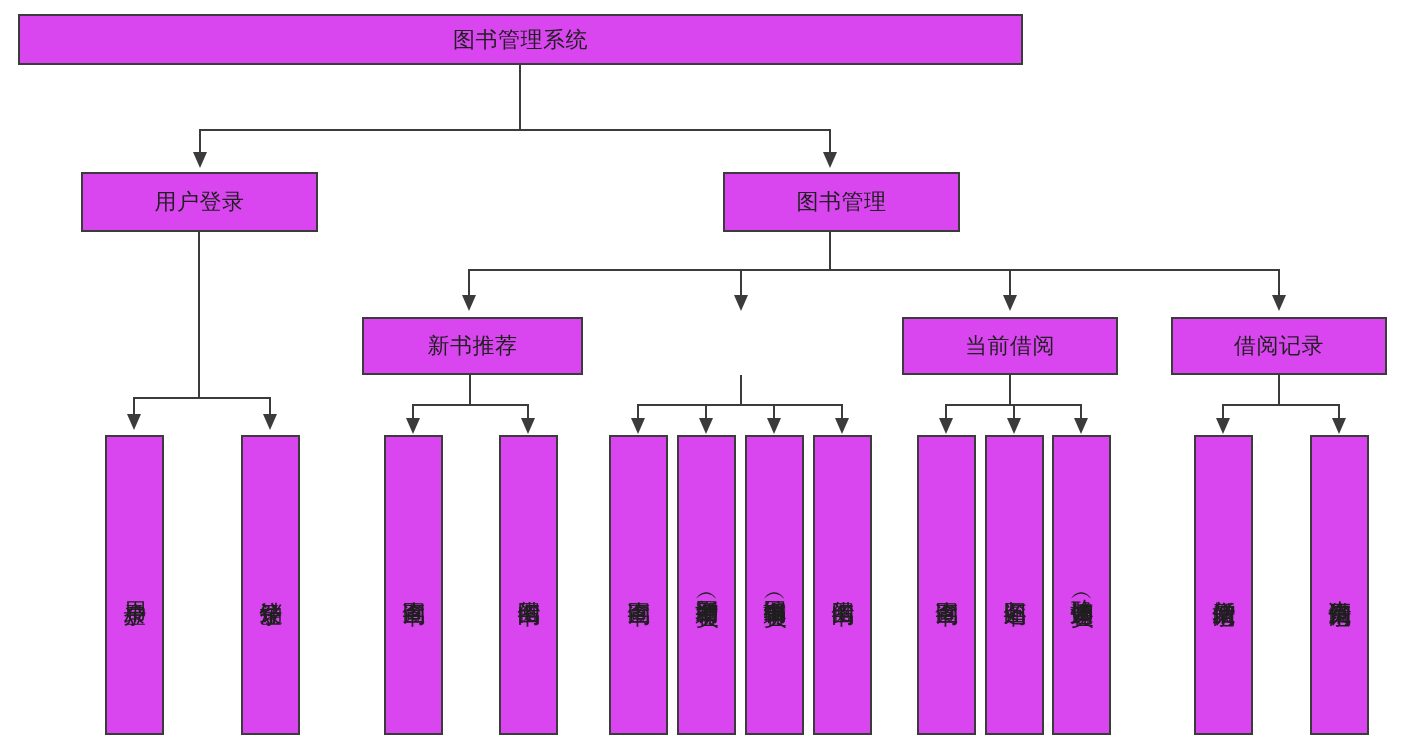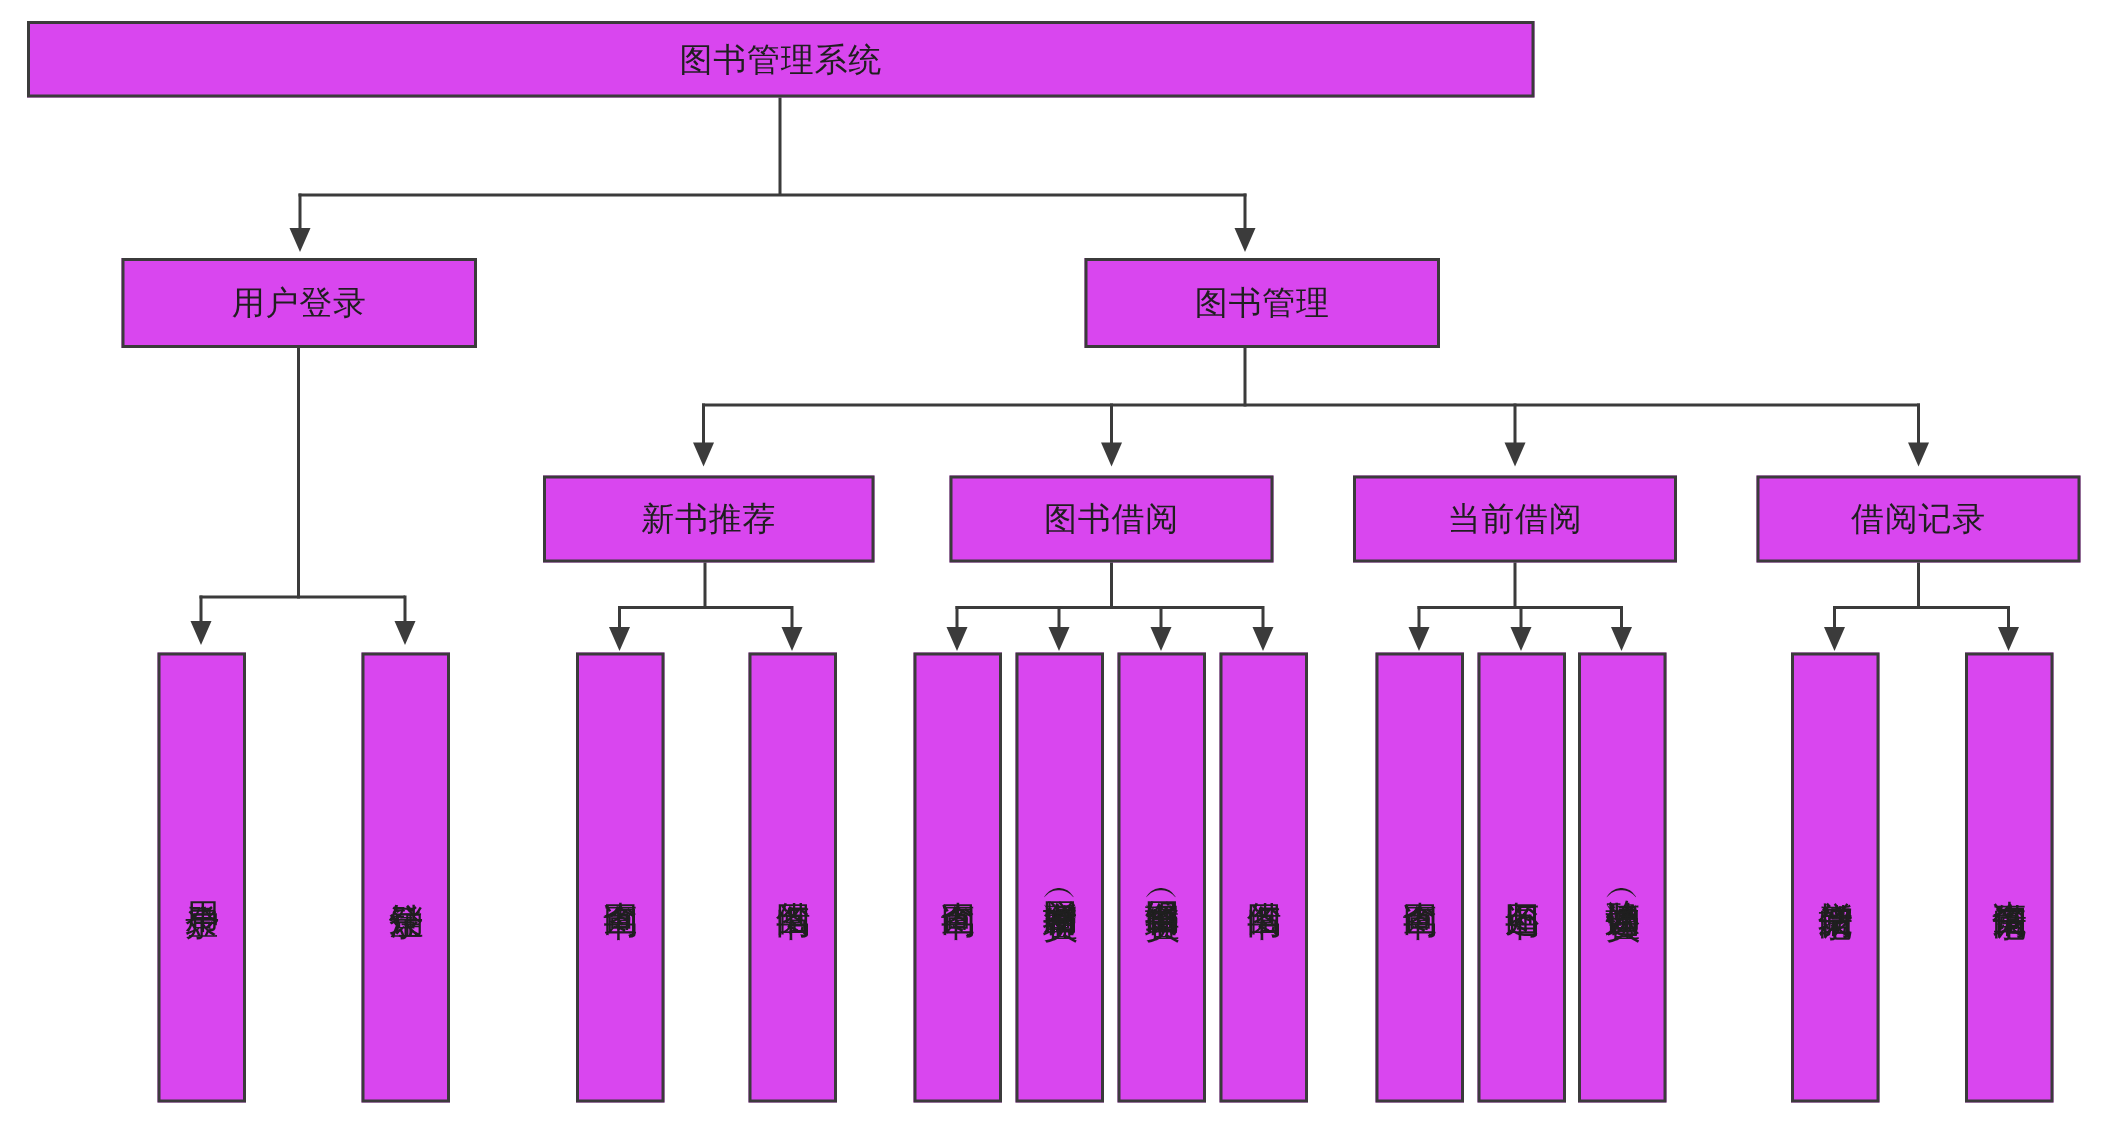--- a/index.html
+++ b/index.html
@@ -119,23 +119,20 @@
   <div class="connector v" style="left:740px; top:269px; width:2px; height:30px;"></div>
   <div class="arrow" style="left:734px; top:295px;"></div>
   <div class="connector v" style="left:1009px; top:269px; width:2px; height:30px;"></div>
   <div class="arrow" style="left:1003px; top:295px;"></div>
   <div class="connector v" style="left:1278px; top:269px; width:2px; height:30px;"></div>
   <div class="arrow" style="left:1272px; top:295px;"></div>
 
   <div class="node horiz" style="left:362px; top:317px; width:221px; height:58px;">
     <span class="label">新书推荐</span>
   </div>
-  <div class="node horiz" style="left:633px; top:317px; width:216px; height:58px;">
-    <span class="label">图书借阅</span>
-  </div>
   <div class="node horiz" style="left:1171px; top:317px; width:216px; height:58px;">
     <span class="label">借阅记录</span>
   </div>
   <div class="node horiz" style="left:902px; top:317px; width:216px; height:58px;">
     <span class="label">当前借阅</span>
   </div>
 
   <div class="connector v" style="left:469px; top:375px; width:2px; height:31px;"></div>
   <div class="connector h" style="left:412px; top:404px; width:116px; height:2px;"></div>
   <div class="connector v" style="left:412px; top:404px; width:2px; height:19px;"></div>

